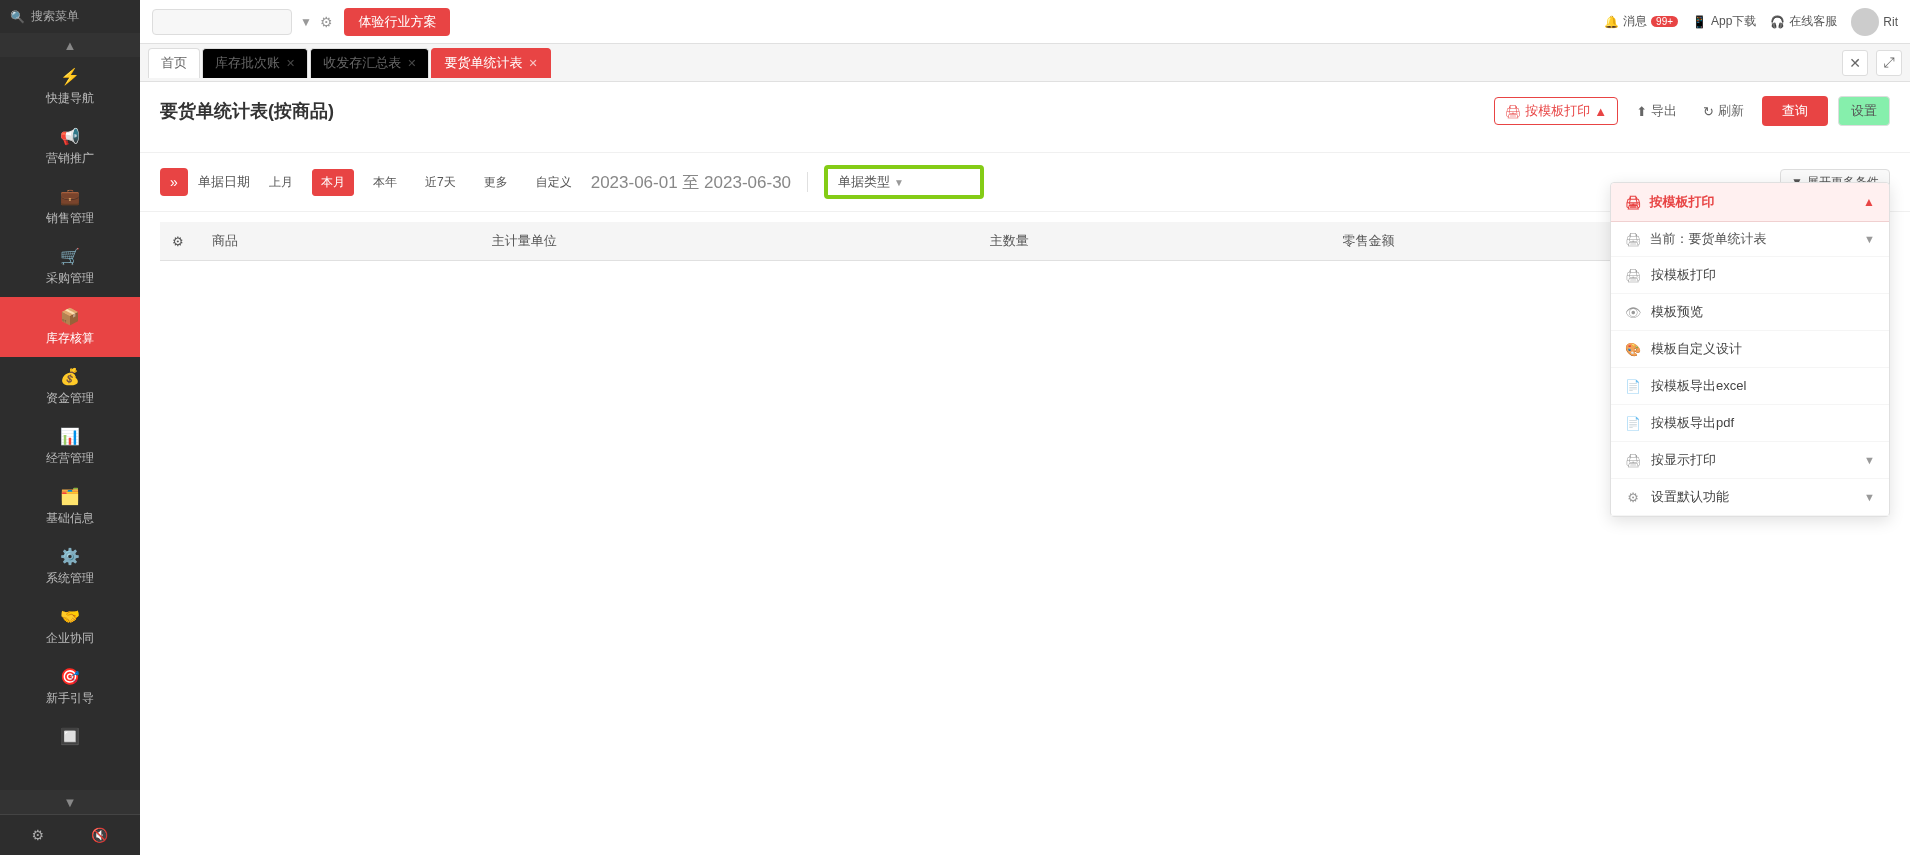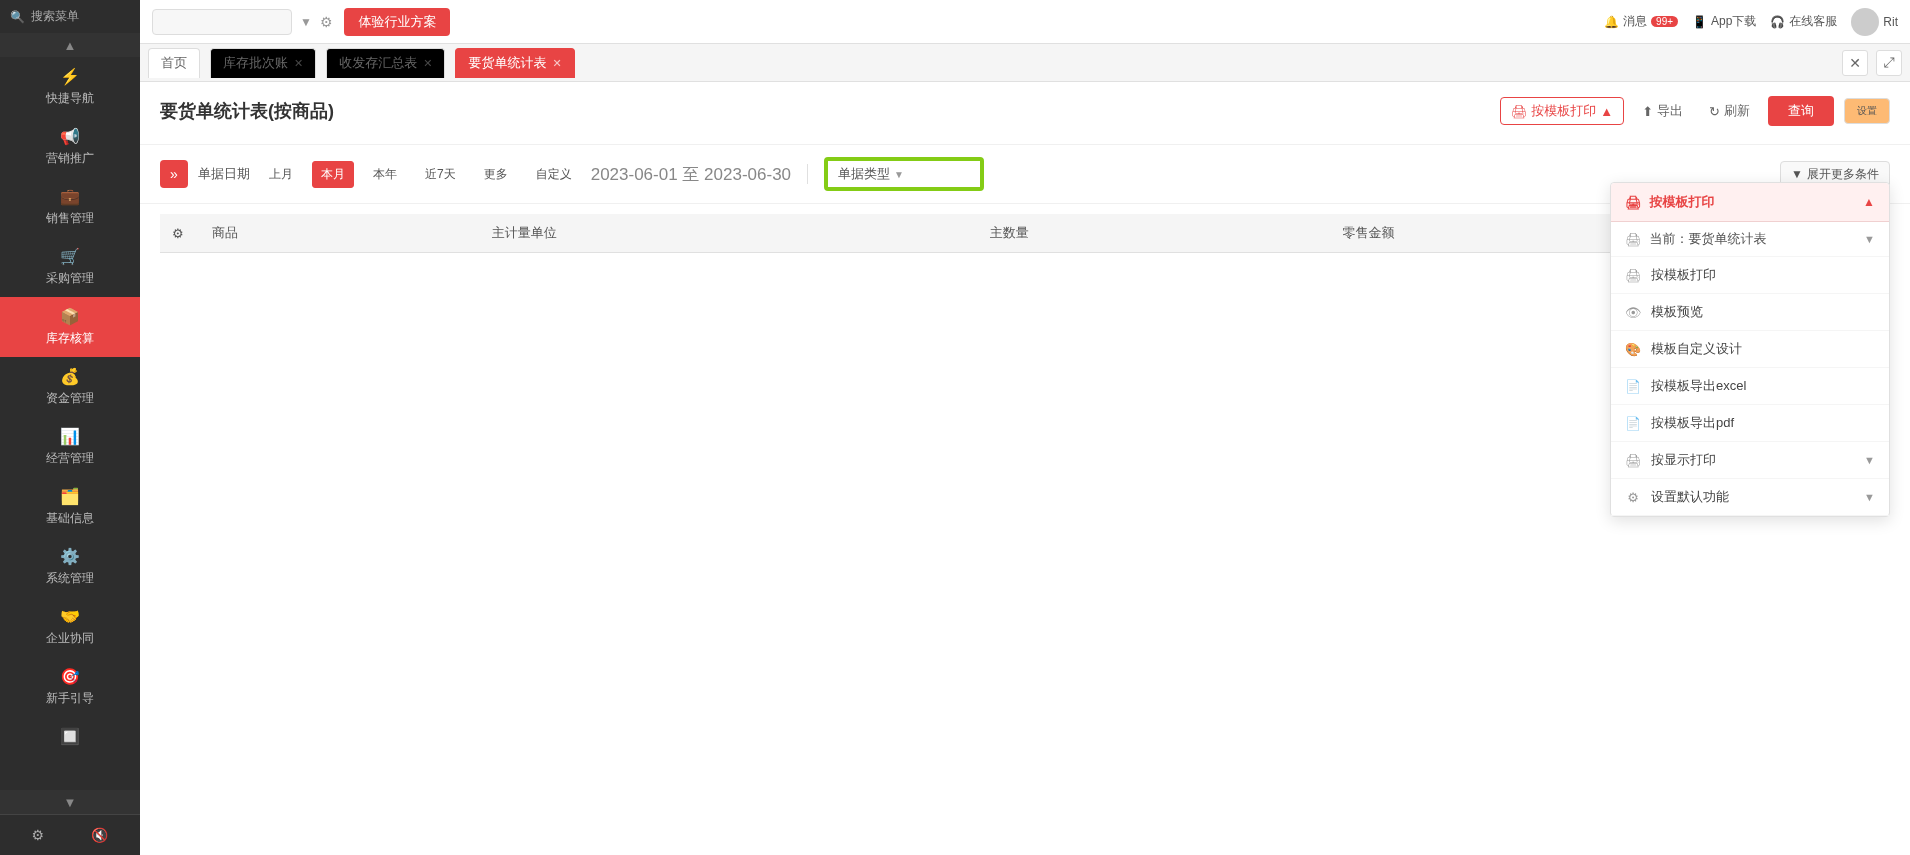--- a/index.html
+++ b/index.html
@@ -142,21 +142,21 @@
       border-radius: 50%;
     }
 
     
     .tabbar {
       background: #f5f5f5;
       height: 38px;
       display: flex;
       align-items: center;
       padding: 0 8px;
-      gap: 10px;
+      gap: 2px;
       border-bottom: 1px solid #e0e0e0;
       flex-shrink: 0;
       position: relative;
     }
     .tab {
       height: 30px;
       display: flex; align-items: center;
       padding: 0 12px;
       border-radius: 4px 4px 0 0;
       cursor: pointer;
@@ -189,21 +189,21 @@
     .page-area {
       flex: 1;
       overflow: auto;
       padding: 0;
       background: #fff;
       position: relative;
     }
 
     
     .page-header {
-      padding: 14px 20px 18px;
+      padding: 14px 20px 26px;
       border-bottom: 1px solid #f0f0f0;
       display: flex; align-items: center; justify-content: space-between;
     }
     .page-title {
       font-size: 18px;
       font-weight: bold;
       color: #333;
     }
     .page-header-actions {
       display: flex; align-items: center; gap: 10px;
@@ -215,22 +215,22 @@
     }
     .action-btn.primary-outline {
       border: 1px solid #e84444; color: #e84444; background: white;
       padding: 4px 10px; border-radius: 4px;
     }
     .query-btn {
       background: #e84444; color: white; border: none;
       padding: 6px 20px; border-radius: 4px; cursor: pointer; font-size: 13px;
     }
     .settings-btn {
-      border: 1px solid #ddd; color: #555; background: #fdba74;
-      padding: 5px 12px; border-radius: 4px; cursor: pointer; font-size: 10px;
+      border: 1px solid #ddd; color: #555; background: #86efac;
+      padding: 5px 12px; border-radius: 4px; cursor: pointer; font-size: 13px;
     }
 
     
     .filter-section {
       padding: 12px 20px;
       background: #fff;
       border-bottom: 1px solid #f0f0f0;
     }
     .filter-row {
       display: flex; align-items: center; gap: 10px; flex-wrap: wrap;

